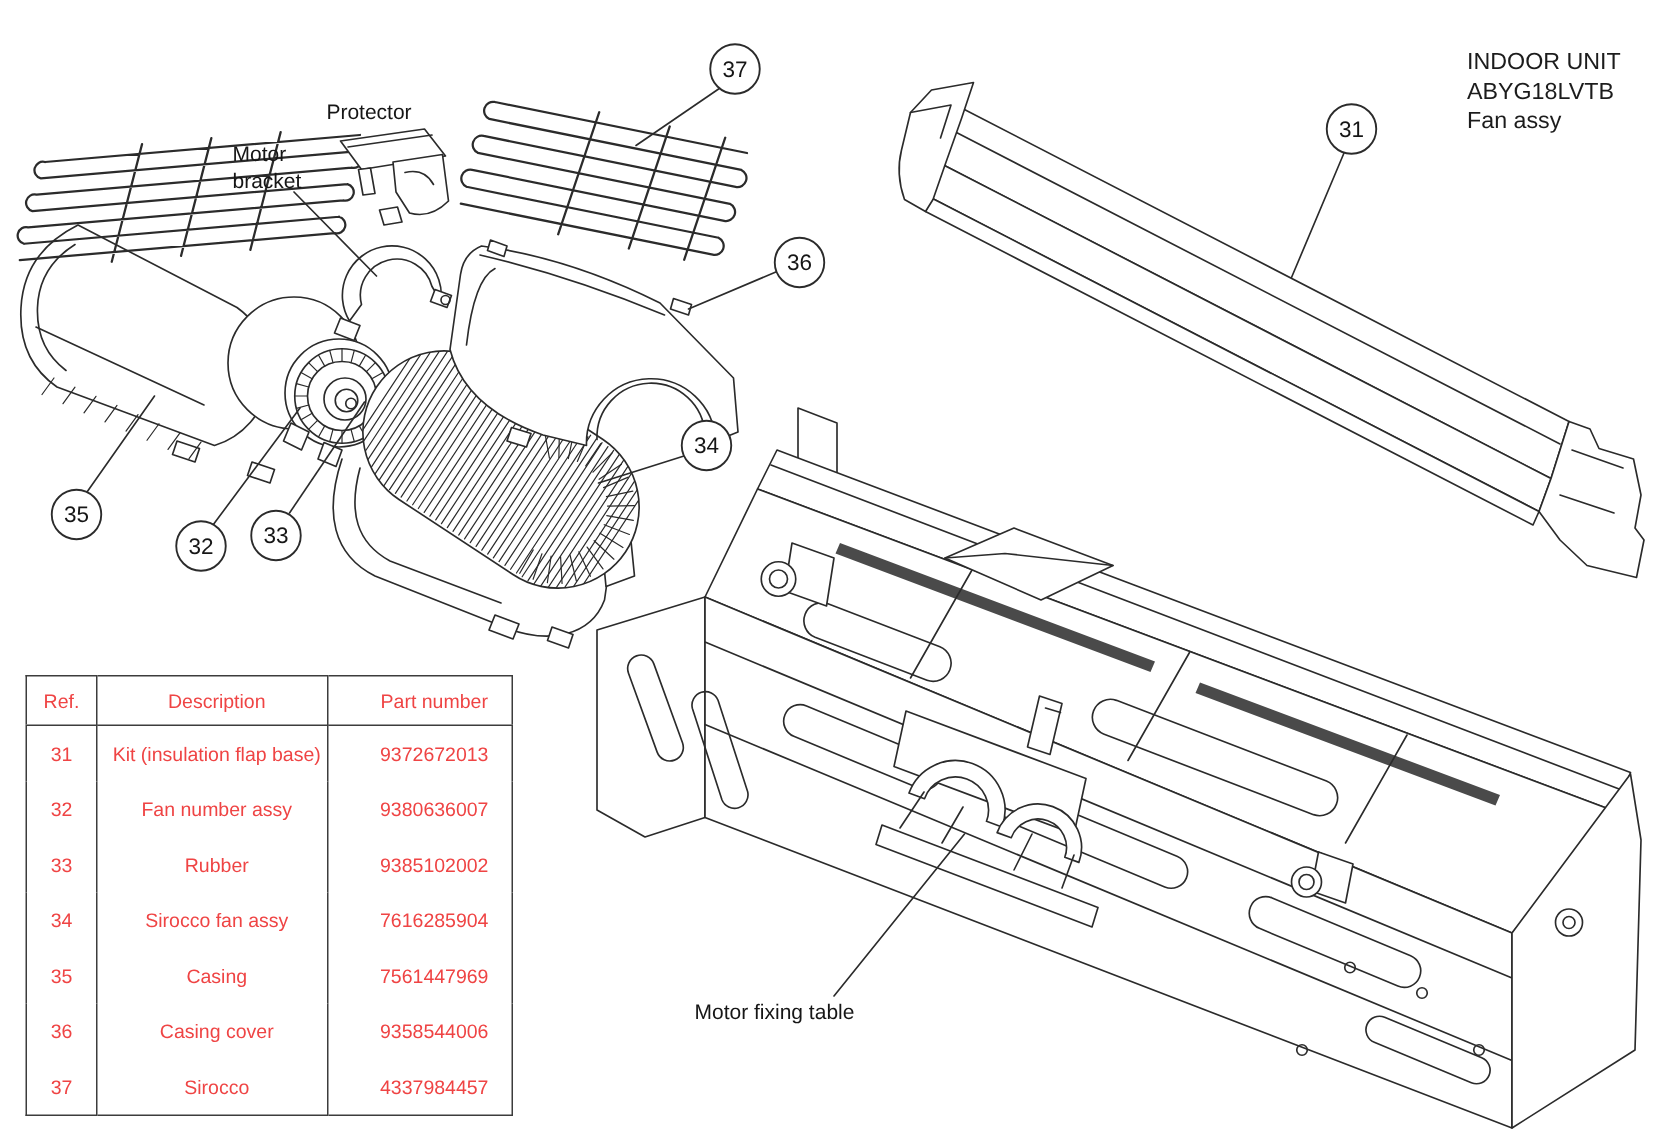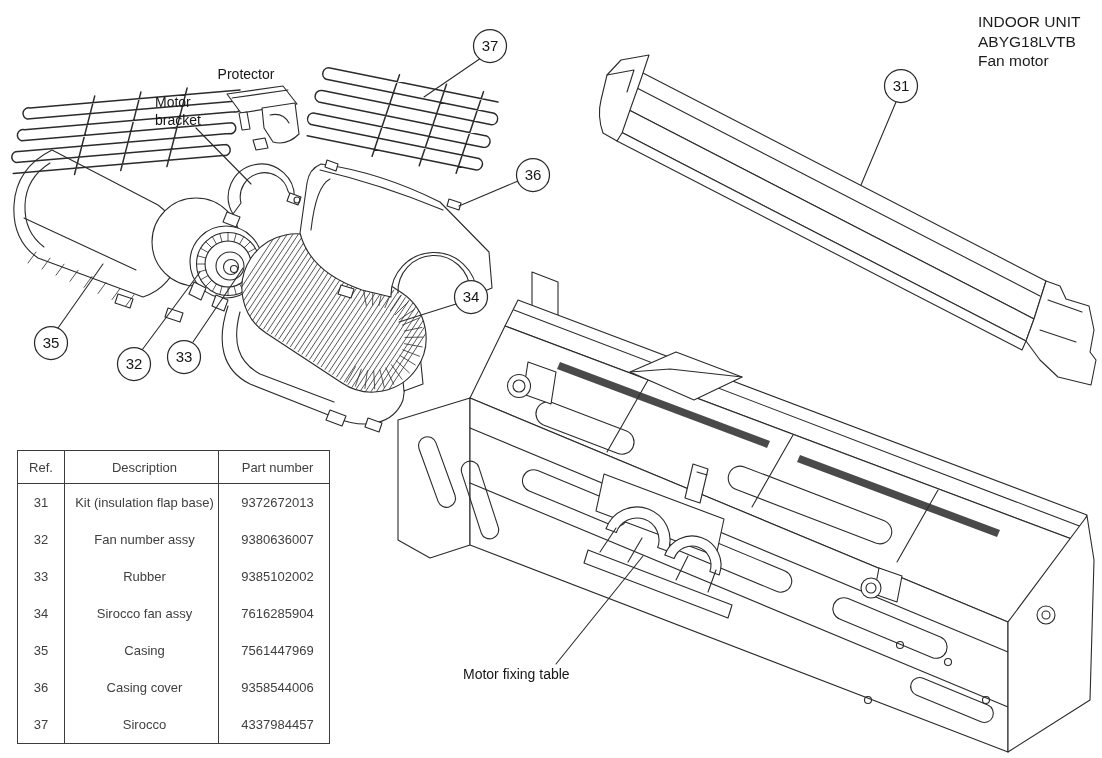--- a/index.html
+++ b/index.html
@@ -10,30 +10,30 @@
          stroke-linejoin:round;stroke-linecap:round;}
   svg.draw .wf{fill:#ffffff;}
   svg.draw .dark{fill:#4a4a4a;stroke:none;}
   svg.draw .thin{stroke-width:0.8;}
   svg.draw .wire{stroke-width:1.5;}
   svg.draw .callout circle{stroke-width:1.25;}
   svg.draw text{stroke:none;fill:#161616;}
   svg.draw text.cnum{font-size:15px;text-anchor:middle;}
   svg.draw text.lbl{font-size:14px;}
   svg.draw text.lblc{font-size:14px;text-anchor:middle;}
-  .titleblock{position:absolute;left:978px;top:12px;font-size:15.5px;line-height:19.5px;
+  .titleblock{position:absolute;left:978px;top:32px;font-size:15.5px;line-height:19.5px;
          white-space:nowrap;}
   table.parts{position:absolute;left:17px;top:450px;width:296px;border-collapse:collapse;
-         border:1.5px solid #3c3c3c;table-layout:fixed;font-size:13px;color:#404040;}
+         border:1.5px solid #3c3c3c;table-layout:fixed;font-size:13px;color:#ef4444;}
   table.parts th{font-weight:normal;height:32px;border-bottom:1.4px solid #3c3c3c;}
   table.parts td{height:37px;}
   table.parts th,table.parts td{padding:0;white-space:nowrap;overflow:hidden;text-align:center;}
   table.parts .c-ref{width:46px;text-align:center;border-right:1.4px solid #3c3c3c;}
   table.parts .c-desc{width:147px;padding-left:6px;border-right:1.4px solid #3c3c3c;}
-  table.parts .c-part{width:103px;padding-left:7px;}
+  table.parts .c-part{width:103px;padding-left:19px;}
 </style>
 </head>
 <body>
 
 <div class="stage">
 
 <svg class="draw" width="1102" height="758" viewBox="0 0 1102 758">
   <defs>
     <clipPath id="drumClip">
       <path d="M326,243 L402,293 A54,54 0 0 1 342,383 L266,333 A54,54 0 0 1 326,243 Z"></path>
@@ -220,21 +220,21 @@
 
   <text class="lblc" x="246" y="79">Protector</text>
   <text class="lbl" x="155" y="107">Motor</text>
   <text class="lbl" x="155" y="125">bracket</text>
   <text class="lbl" x="463" y="679">Motor fixing table</text>
 </svg>
 
 <div class="titleblock">
   <div>INDOOR UNIT</div>
   <div>ABYG18LVTB</div>
-  <div>Fan motor</div>
+  <div>Fan assy</div>
 </div>
 
 <table class="parts">
   <thead>
     <tr>
       <th class="c-ref">Ref.</th>
       <th class="c-desc">Description</th>
       <th class="c-part">Part number</th>
     </tr>
   </thead>

